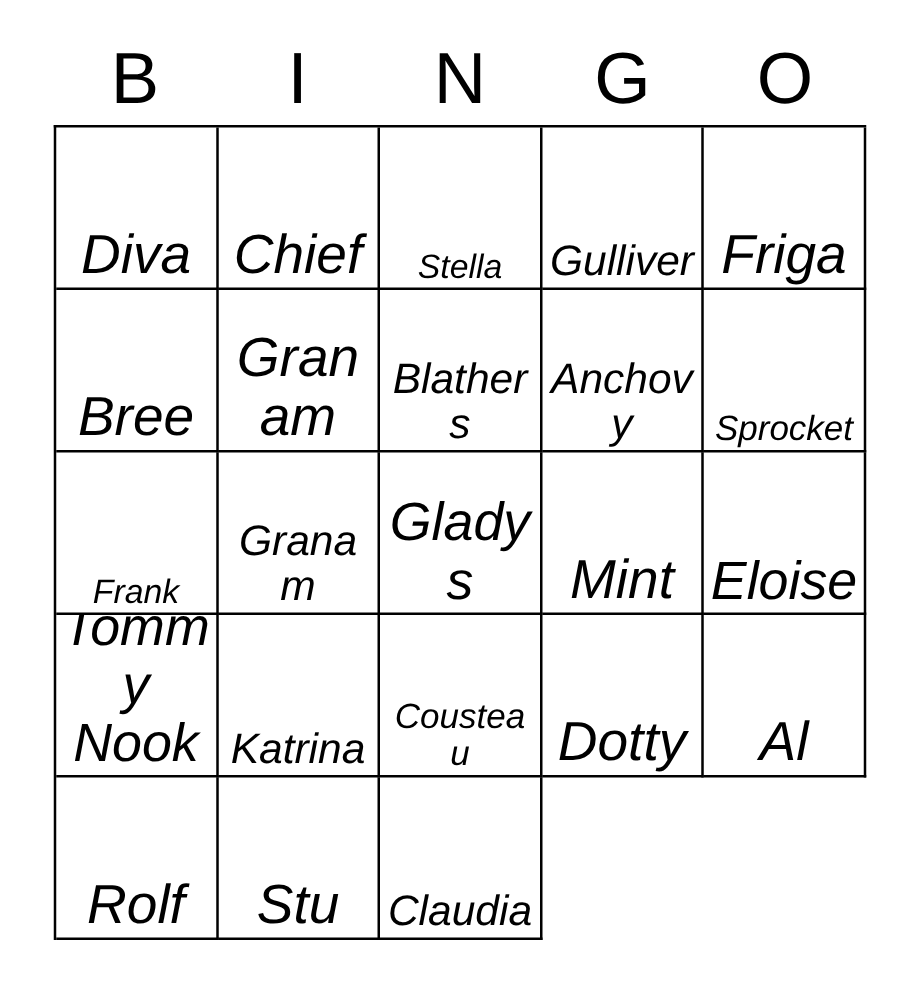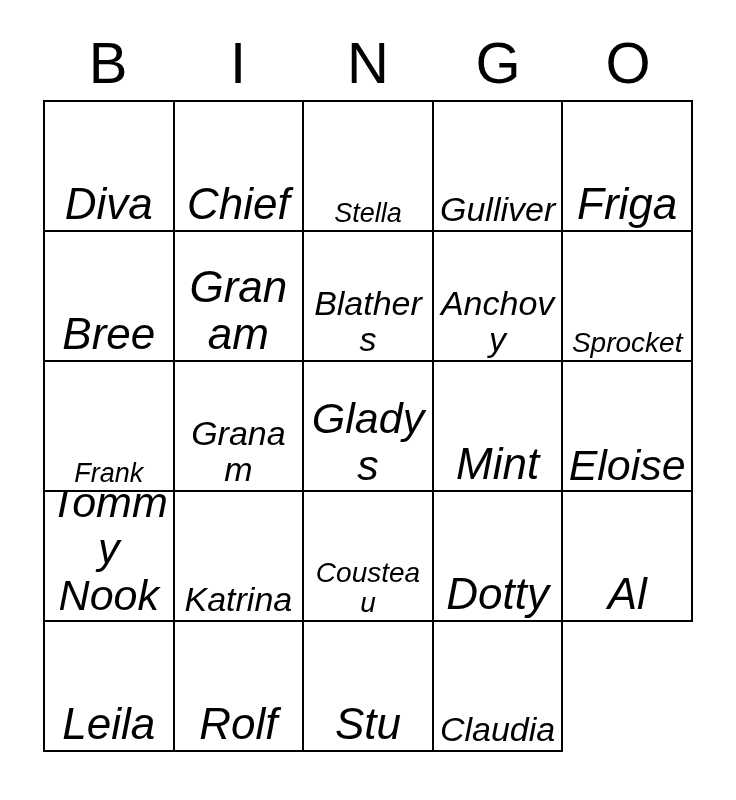--- a/index.html
+++ b/index.html
@@ -143,23 +143,20 @@
         <span>Cousteau</span>
       </div>
     <div class="cell fs-xl">
         <span>Dotty</span>
       </div>
     <div class="cell fs-xl">
         <span>Al</span>
       </div>
 
     <div class="cell fs-xl">
-        <span>Leila</span>
-      </div>
-    <div class="cell fs-xl">
         <span>Rolf</span>
       </div>
     <div class="cell fs-xl">
         <span>Stu</span>
       </div>
     <div class="cell fs-sm">
         <span>Claudia</span>
       </div>
   </div>
 

